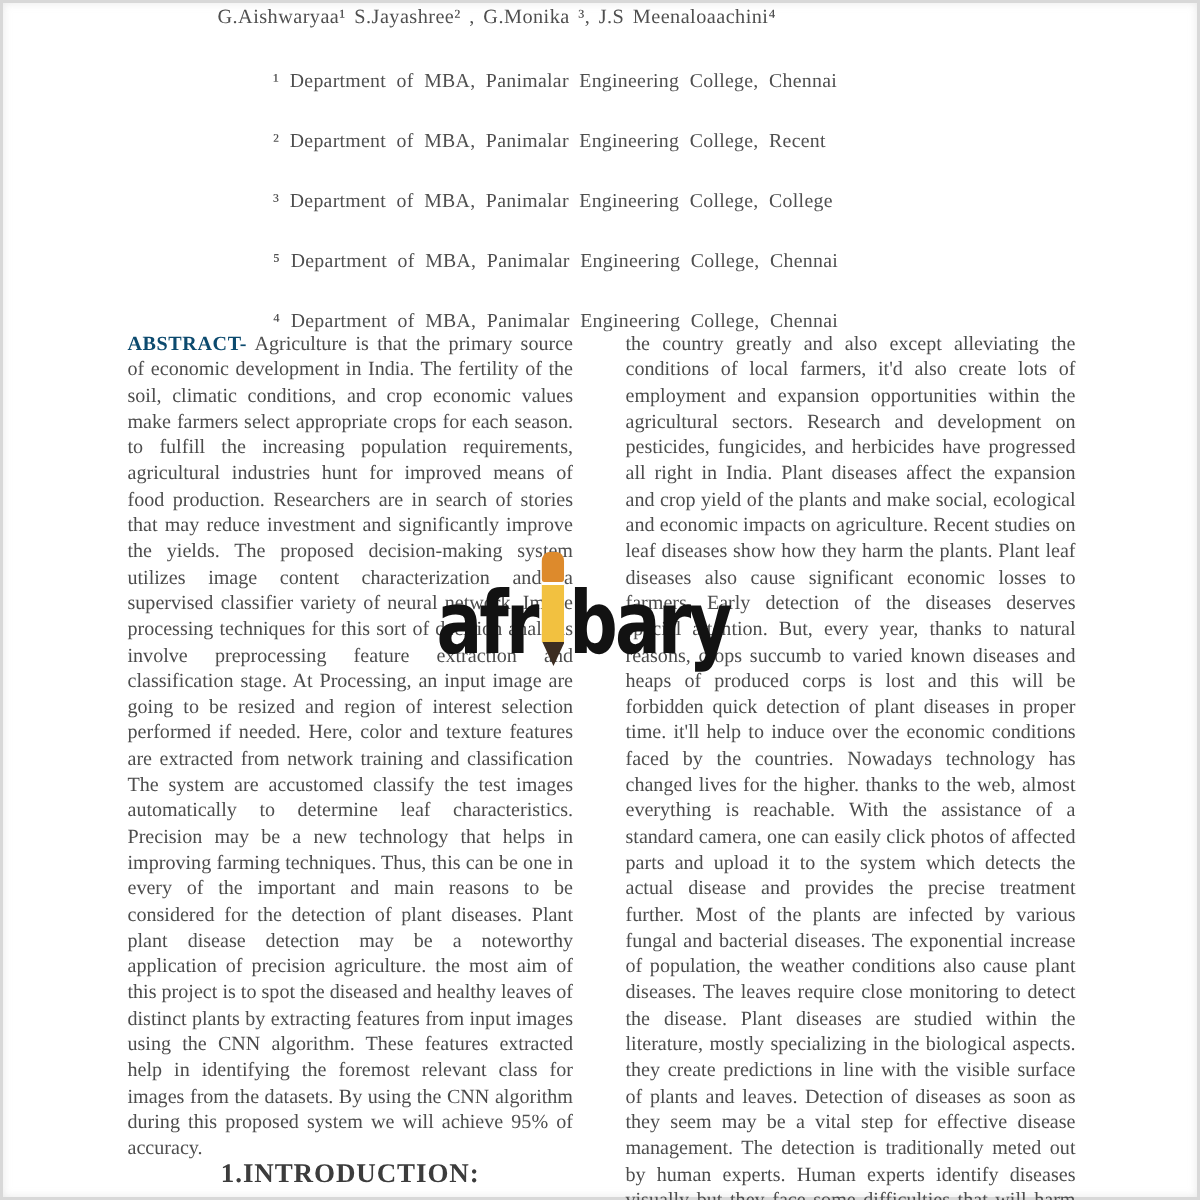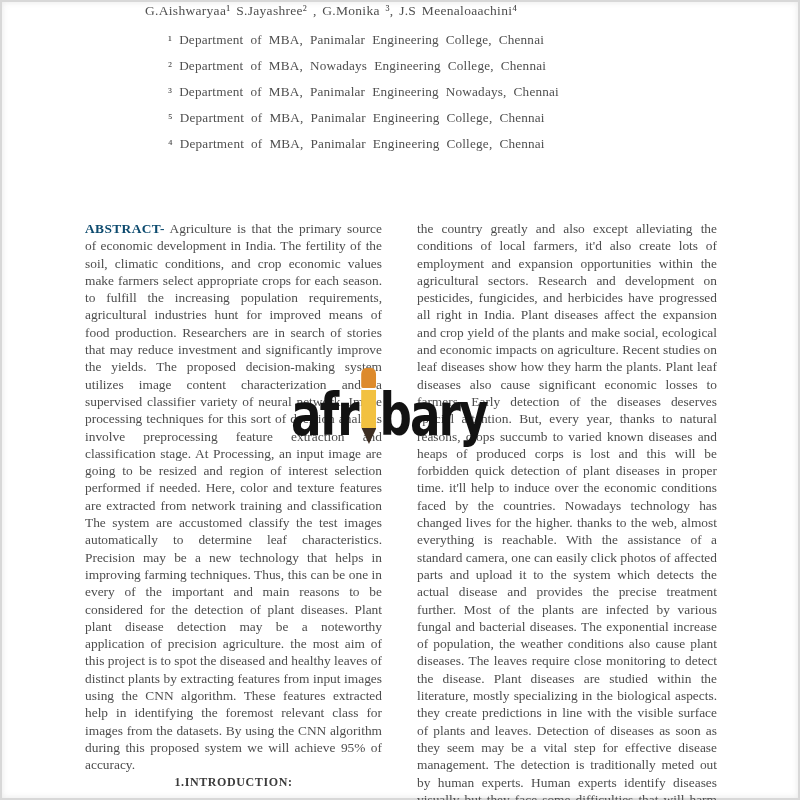--- a/index.html
+++ b/index.html
@@ -15,35 +15,35 @@
   }
   .authors{
     position:absolute; top:3px; left:145px;
     font-size:13.5px; color:#4f4f4f; letter-spacing:.3px; word-spacing:2px;
     margin:0;
   }
   .affils{
     position:absolute; top:27px; left:168px; margin:0;
   }
   .affils p{
-    margin:0; font-size:13.2px; line-height:26px; color:#4f4f4f;
+    margin:14px; font-size:13.2px; line-height:26px; color:#4f4f4f;
     word-spacing:3.5px; letter-spacing:.2px;
   }
   .columns{
     position:absolute; top:220px; left:85px; width:632px;
     display:flex; gap:35px;
   }
   .col{ text-align:justify; font-size:13.4px; line-height:17.3px; color:#4d4d4d; }
   .col.left{ width:297px; }
   .col.right{ width:300px; }
   .col p{ margin:0; }
   .abstract b{ color:#0c4a6e; letter-spacing:.4px; }
   .intro-heading{
     margin:14px 0 0 0; text-align:center;
-    font-size:12px; font-weight:bold; color:#3c3c3c; letter-spacing:.6px;
+    font-size:18px; font-weight:bold; color:#3c3c3c; letter-spacing:.6px;
   }
   
   .watermark{
     position:absolute; left:291px; top:364px; height:80px;
     display:flex; align-items:flex-end;
     font-family:"DejaVu Sans", sans-serif; font-weight:800;
     font-size:58px; letter-spacing:-2.5px; color:#121212;
     transform:scaleX(0.78); transform-origin:left center;
     z-index:5; white-space:nowrap;
   }
@@ -61,22 +61,22 @@
 </style>
 </head>
 <body>
 
 <div class="page">
 
   <p class="authors">G.Aishwaryaa¹  S.Jayashree² , G.Monika ³, J.S Meenaloaachini⁴</p>
 
   <div class="affils">
     <p>¹ Department of MBA, Panimalar Engineering College, Chennai</p>
-    <p>² Department of MBA, Nowadays Engineering College, Chennai</p>
-    <p>³ Department of MBA, Panimalar Engineering Nowadays, Chennai</p>
+    <p>² Department of MBA, Panimalar Engineering College, Recent</p>
+    <p>³ Department of MBA, Panimalar Engineering College, College</p>
     <p>⁵ Department of MBA, Panimalar Engineering College, Chennai</p>
     <p>⁴ Department of MBA, Panimalar Engineering College, Chennai</p>
   </div>
 
   <div class="columns">
     <div class="col left">
       <p class="abstract"><b>ABSTRACT-</b><span> Agriculture is that the primary source of economic development in India. The fertility of the soil, climatic conditions, and crop economic values make farmers select appropriate crops for each season. to fulfill the increasing population requirements, agricultural industries hunt for improved means of food production. Researchers are in search of stories that may reduce investment and significantly improve the yields. The proposed decision-making system utilizes image content characterization and a supervised classifier variety of neural network. Image processing techniques for this sort of decision analysis involve preprocessing feature extraction and classification stage. At Processing, an input image are going to be resized and region of interest selection performed if needed. Here, color and texture features are extracted from network training and classification The system are accustomed classify the test images automatically to determine leaf characteristics. Precision may be a new technology that helps in improving farming techniques. Thus, this can be one in every of the important and main reasons to be considered for the detection of plant diseases. Plant plant disease detection may be a noteworthy application of precision agriculture. the most aim of this project is to spot the diseased and healthy leaves of distinct plants by extracting features from input images using the CNN algorithm. These features extracted help in  identifying the foremost relevant class for images from the datasets. By using the CNN  algorithm during this proposed system we will achieve 95% of accuracy.</span></p>
       <p class="intro-heading">1.INTRODUCTION:</p>
     </div>
     <div class="col right">

